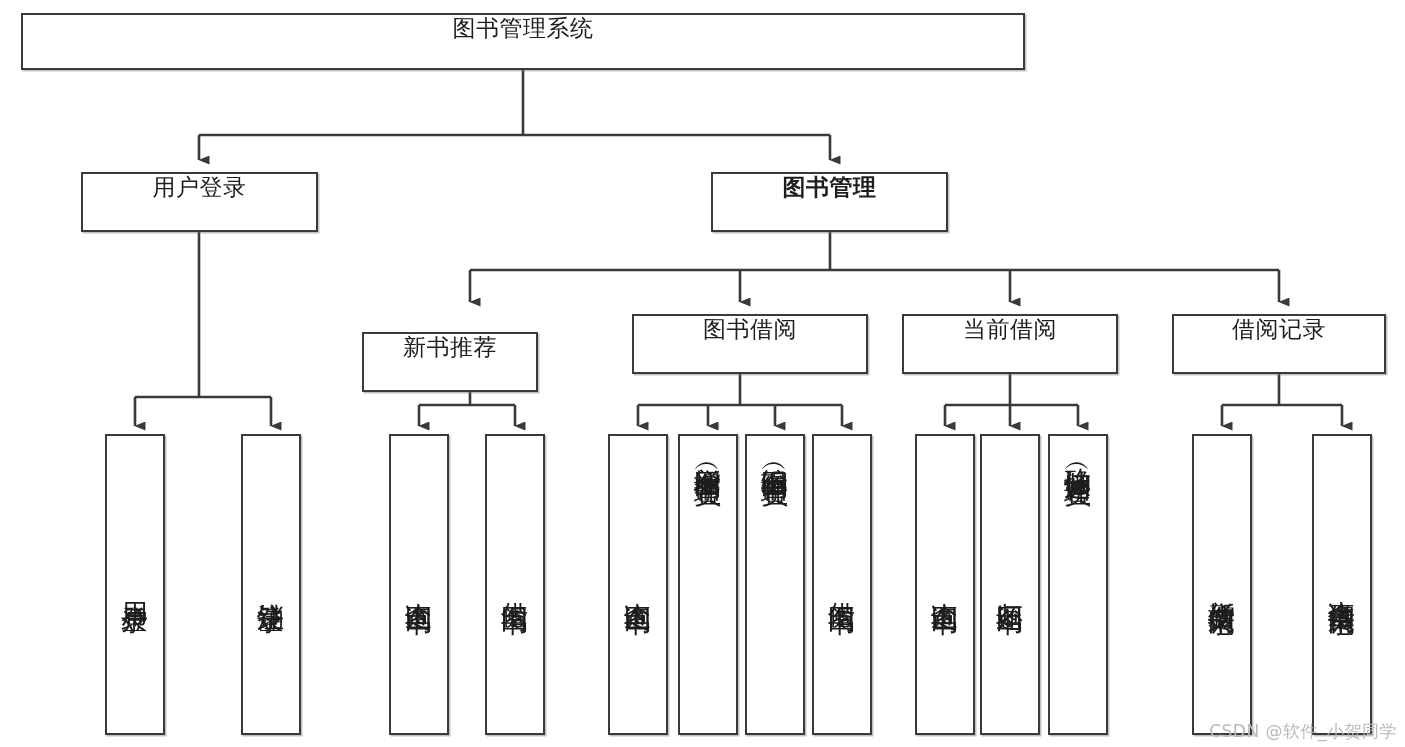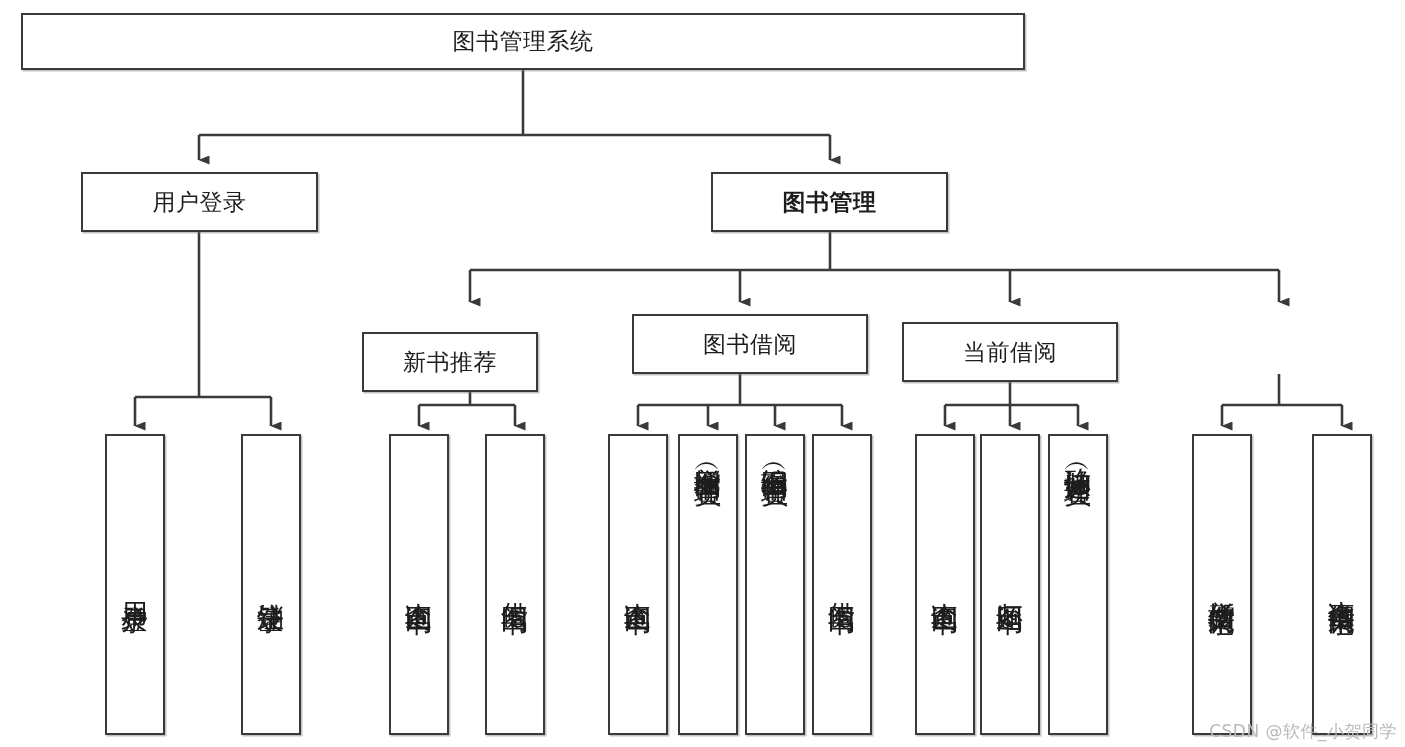--- a/index.html
+++ b/index.html
@@ -25,21 +25,20 @@
     width: 1405px;
     height: 747px;
     pointer-events: none;
   }
   .node {
     position: absolute;
     box-sizing: border-box;
     border: 2px solid #3a3a3a;
     background: #ffffff;
     display: flex;
-    align-items: center;
     justify-content: center;
     color: #1d1d1d;
     box-shadow: 1.5px 1.5px 0 rgba(120,120,120,0.45);
   }
   .node .label {
     display: block;
     text-align: center;
     line-height: 1.14;
     letter-spacing: 0.5px;
   }
@@ -148,24 +147,27 @@
   </div>
 
   <div class="node horizontal" style="left:362px; top:332px; width:176px; height:60px;">
     <span class="label">新书推荐</span>
   </div>
 
   <div class="node horizontal" style="left:632px; top:314px; width:236px; height:60px;">
     <span class="label">图书借阅</span>
   </div>
 
-  <div class="node horizontal" style="left:902px; top:314px; width:216px; height:60px;margin-top:8px;">
+  <div class="node horizontal" style="left:902px; top:314px; width:216px; height:60px;">
     <span class="label">当前借阅</span>
   </div>
 
+  <div class="node horizontal" style="left:1172px; top:314px; width:214px; height:60px;">
+    <span class="label">借阅记录</span>
+  </div>
 
   <div class="node vertical centered" style="left:105px; top:434px; width:60px; height:301px;">
     <span class="label">用户登录</span>
   </div>
 
   <div class="node vertical centered" style="left:241px; top:434px; width:60px; height:301px;">
     <span class="label">注销登录</span>
   </div>
 
   <div class="node vertical centered" style="left:389px; top:434px; width:60px; height:301px;">

